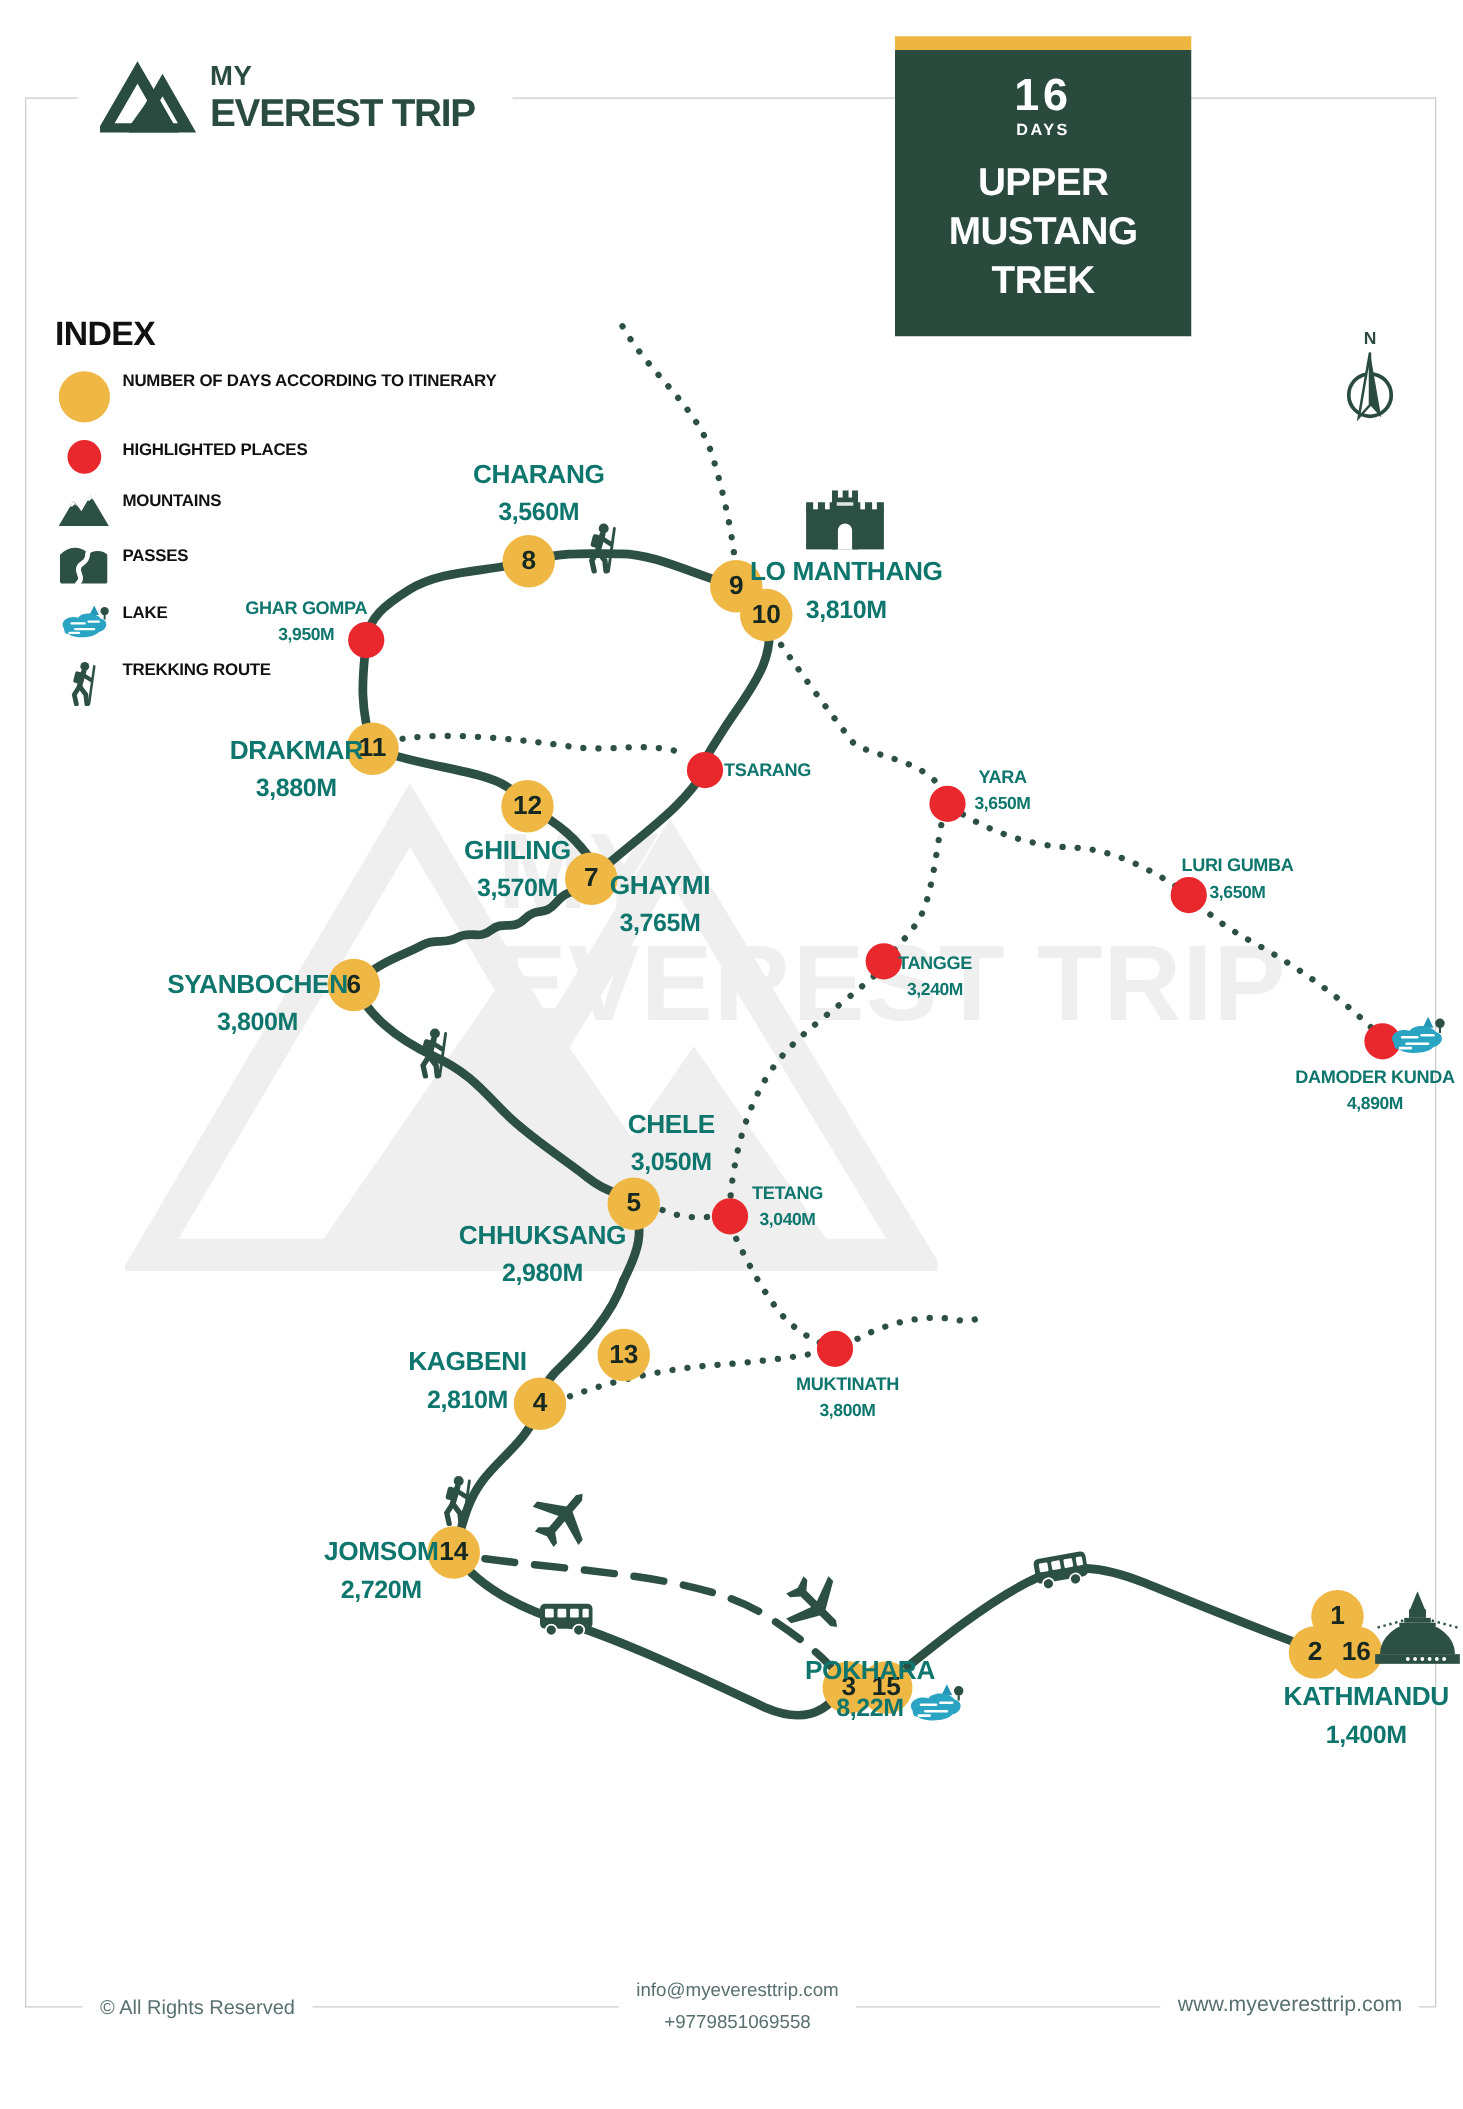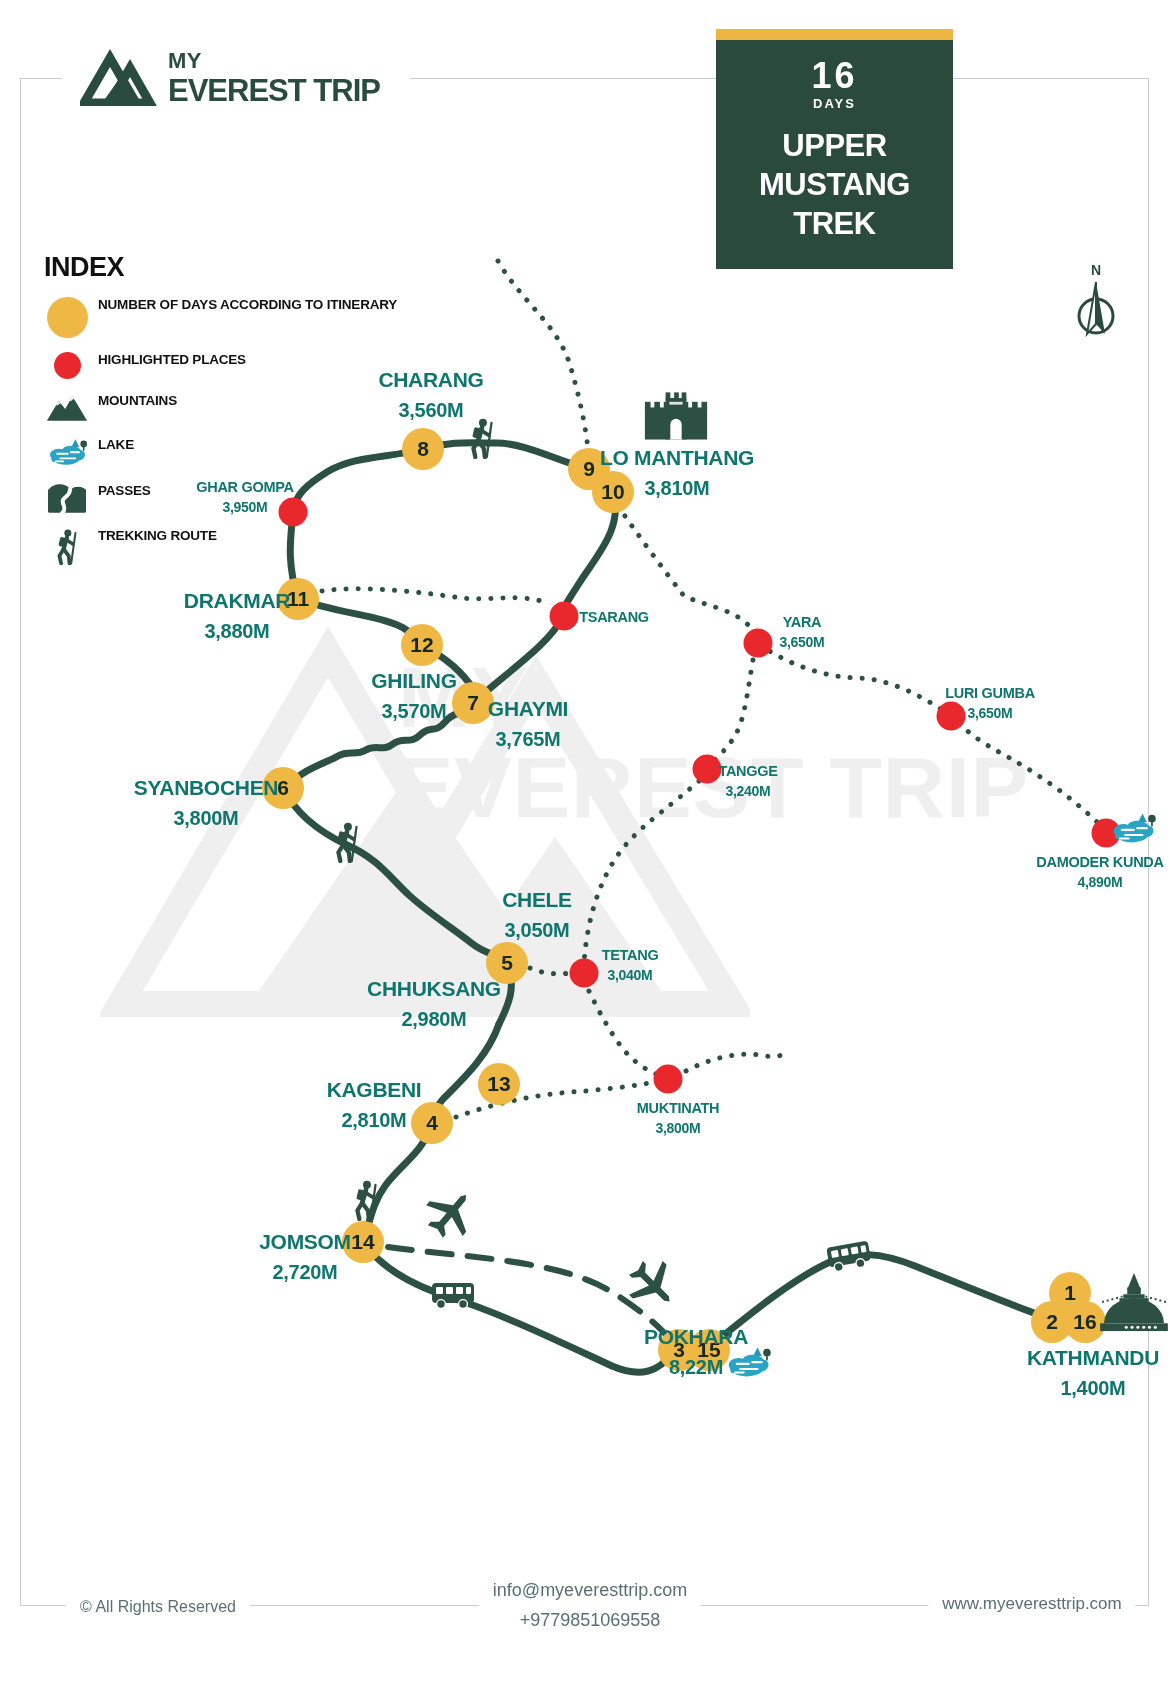--- a/index.html
+++ b/index.html
@@ -50,21 +50,21 @@
   .place-label.small .pelev{font-size:14px;margin-top:4px;}
   .deco{position:absolute;z-index:3;}
   .routes{position:absolute;left:0;top:0;z-index:2;}
   
   .compass{position:absolute;left:1068px;top:262px;z-index:3;text-align:center;color:#2a4b3f;}
   .compass-n{font-size:14px;font-weight:bold;}
   
   .footer-item{position:absolute;z-index:4;background:#fff;color:#58706f;padding:4px 14px;
                transform:translate(-50%,-50%);white-space:nowrap;}
   .f-copy{left:158px;top:1607px;font-size:16px;}
-  .f-contact{left:590px;top:1605px;text-align:center;font-size:18px;}
+  .f-contact{left:590px;top:1605px;text-align:center;font-size:15px;}
   .f-contact .line2{margin-top:9px;}
   .f-web{left:1032px;top:1604px;font-size:17px;}
 </style>
 </head>
 <body>
 
 <svg width="0" height="0" style="position:absolute">
   <defs>
     <symbol id="sym-hiker" viewBox="0 0 40 44">
       <circle cx="21" cy="6" r="4.2" fill="#2d5044"></circle>
@@ -200,33 +200,33 @@
     <div class="legend-row">
       <span class="legend-icon">
           <svg width="42" height="30">
             <use href="#sym-mountains"></use>
           </svg>
         </span>
       <span class="legend-label">MOUNTAINS</span>
     </div>
     <div class="legend-row">
       <span class="legend-icon">
+          <svg width="38" height="31">
+            <use href="#sym-passes"></use>
+          </svg>
+        </span>
+      <span class="legend-label">PASSES</span>
+    </div>
+    <div class="legend-row">
+      <span class="legend-icon">
           <svg width="44" height="32">
             <use href="#sym-lake"></use>
           </svg>
         </span>
       <span class="legend-label">LAKE</span>
-    </div>
-    <div class="legend-row">
-      <span class="legend-icon">
-          <svg width="38" height="31">
-            <use href="#sym-passes"></use>
-          </svg>
-        </span>
-      <span class="legend-label">PASSES</span>
     </div>
     <div class="legend-row">
       <span class="legend-icon">
           <svg width="34" height="37">
             <use href="#sym-hiker"></use>
           </svg>
         </span>
       <span class="legend-label">TREKKING ROUTE</span>
     </div>
   </div>

